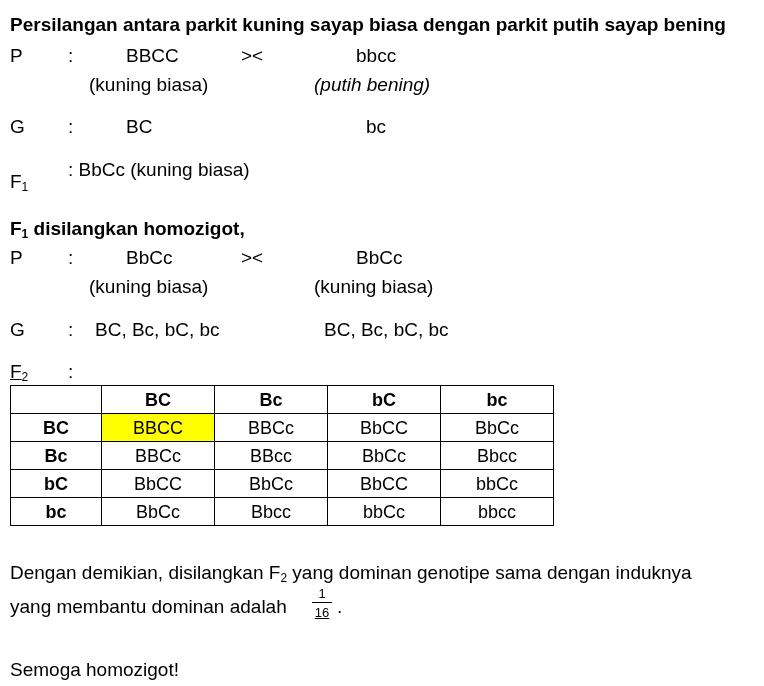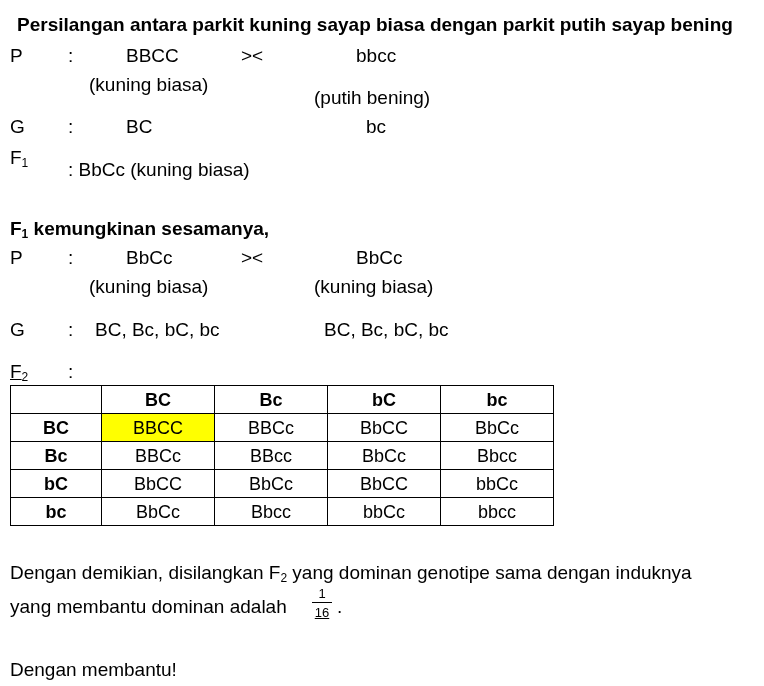--- a/index.html
+++ b/index.html
@@ -27,40 +27,40 @@
       position: absolute; display: inline-flex; flex-direction: column;
       align-items: center; font-size: 13px; line-height: 1;
     }
     .frac .num { padding-bottom: 2px; }
     .frac .bar { width: 20px; border-top: 1px solid #000; }
     .frac .den { padding-top: 3px; text-decoration: underline; }
   </style>
 </head>
 <body>
 
-<div class="abs bold" style="left:10px;top:15px;margin-left:7px;">Persilangan antara parkit kuning sayap biasa dengan parkit putih sayap bening</div>
+<div class="abs bold" style="left:10px;top:15px;">Persilangan antara parkit kuning sayap biasa dengan parkit putih sayap bening</div>
 
 <div class="abs" style="left:10px;top:46px;">P</div>
 <div class="abs" style="left:68px;top:46px;">:</div>
 <div class="abs" style="left:126px;top:46px;">BBCC</div>
 <div class="abs" style="left:241px;top:46px;">&gt;&lt;</div>
 <div class="abs" style="left:356px;top:46px;">bbcc</div>
 
 <div class="abs" style="left:89px;top:75px;">(kuning biasa)</div>
-<div class="abs" style="left:314px;top:88px;">(putih bening)</div>
+<div class="abs" style="left:314px;top:75px;font-style:italic;">(putih bening)</div>
 
 <div class="abs" style="left:10px;top:117px;">G</div>
 <div class="abs" style="left:68px;top:117px;">:</div>
 <div class="abs" style="left:126px;top:117px;">BC</div>
 <div class="abs" style="left:366px;top:117px;">bc</div>
 
-<div class="abs" style="left:10px;top:148px;text-align:right;"><span>F</span><sub>1</sub></div>
+<div class="abs" style="left:10px;top:172px;text-align:right;"><span>F</span><sub>1</sub></div>
 <div class="abs" style="left:68px;top:160px;">: BbCc (kuning biasa)</div>
 
-<div class="abs bold" style="left:10px;top:219px;"><span>F</span><sub>1</sub><span> kemungkinan sesamanya,</span></div>
+<div class="abs bold" style="left:10px;top:219px;"><span>F</span><sub>1</sub><span> disilangkan homozigot,</span></div>
 
 <div class="abs" style="left:10px;top:248px;">P</div>
 <div class="abs" style="left:68px;top:248px;">:</div>
 <div class="abs" style="left:126px;top:248px;">BbCc</div>
 <div class="abs" style="left:241px;top:248px;">&gt;&lt;</div>
 <div class="abs" style="left:356px;top:248px;">BbCc</div>
 
 <div class="abs" style="left:89px;top:277px;">(kuning biasa)</div>
 <div class="abs" style="left:314px;top:277px;">(kuning biasa)</div>
 
@@ -115,13 +115,13 @@
 <div class="abs" style="left:10px;top:563px;"><span>Dengan demikian, disilangkan F</span><sub>2</sub><span> yang dominan genotipe sama dengan induknya</span></div>
 
 <div class="abs" style="left:10px;top:597px;">yang membantu dominan adalah</div>
 <div class="frac" style="left:312px;top:587px;">
   <span class="num">1</span>
   <span class="bar"></span>
   <span class="den">16</span>
 </div>
 <div class="abs" style="left:337px;top:597px;">.</div>
 
-<div class="abs" style="left:10px;top:660px;">Dengan membantu!</div>
+<div class="abs" style="left:10px;top:660px;">Semoga homozigot!</div>
 
 </body></html>

